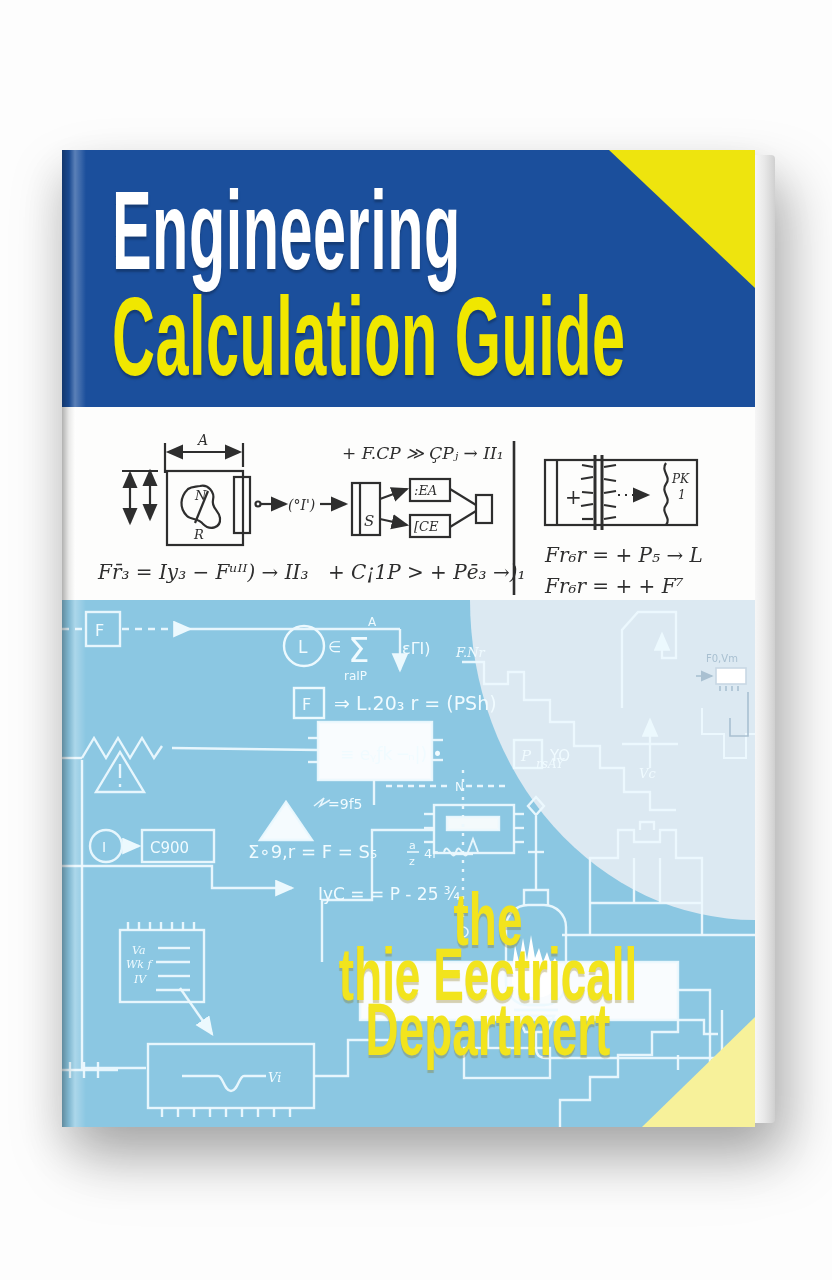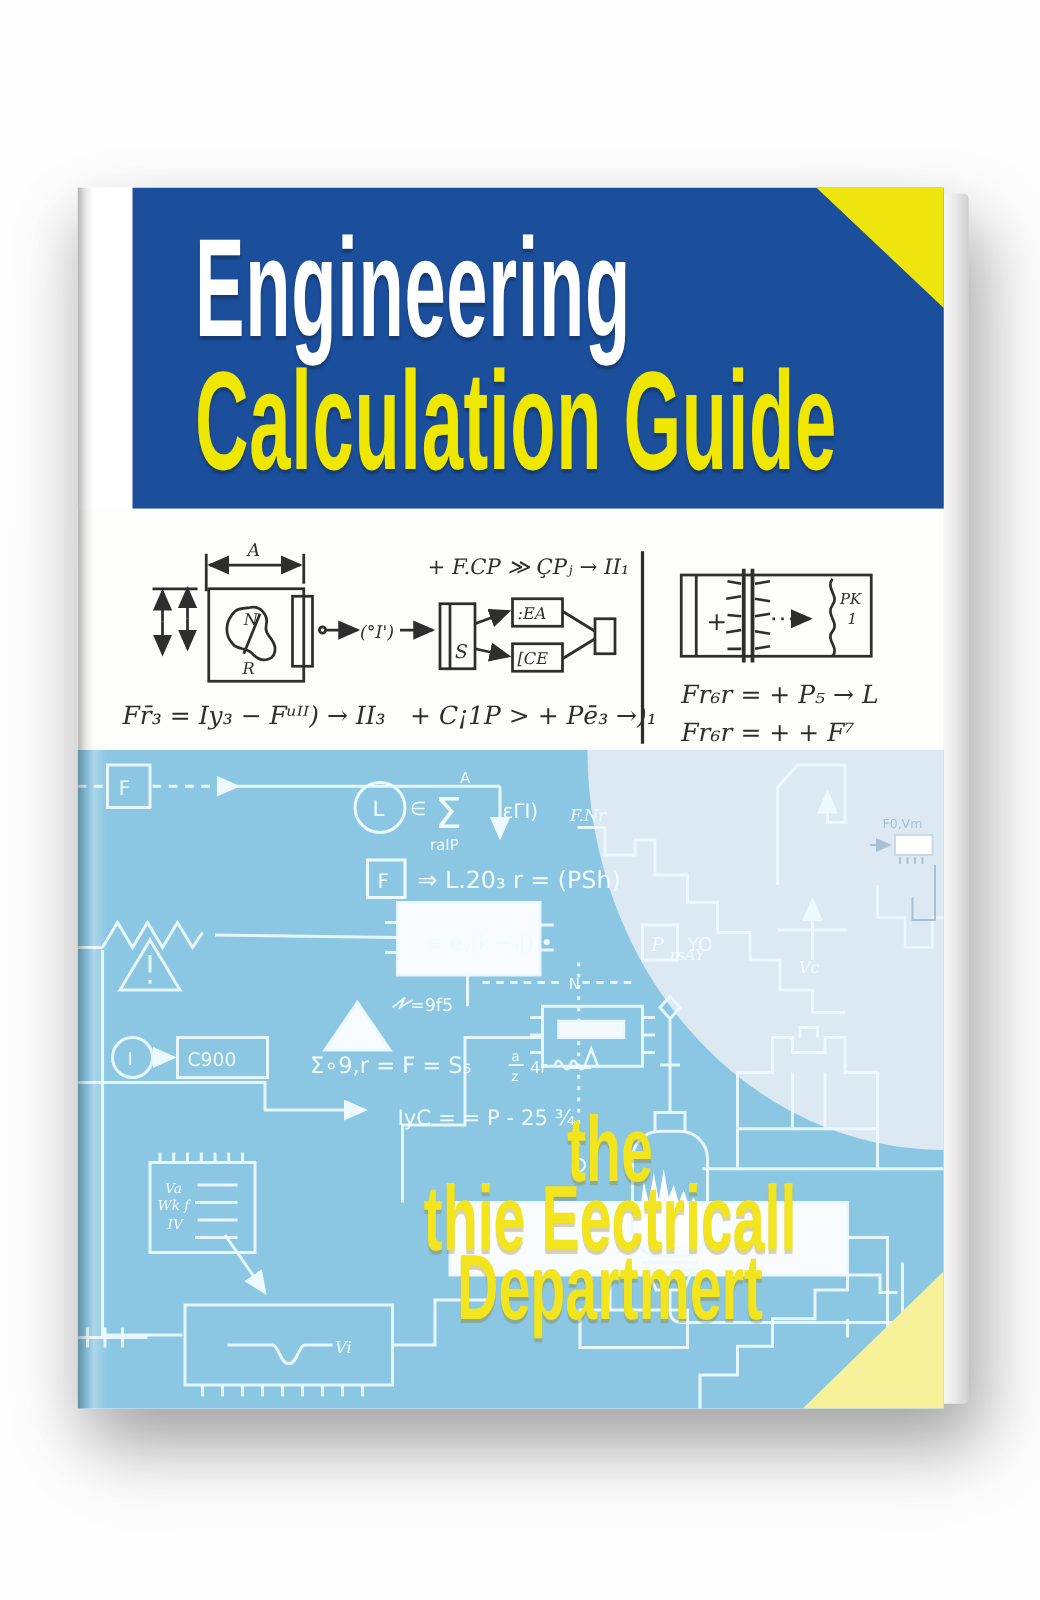--- a/index.html
+++ b/index.html
@@ -19,21 +19,21 @@
     border-radius:0 4px 4px 0;
   }
   .cover{
     position:absolute;left:0;top:0;width:693px;height:977px;overflow:hidden;background:#fff;
   }
   .spine-shade{
     position:absolute;left:0;top:0;width:26px;height:100%;z-index:30;pointer-events:none;
     background:linear-gradient(90deg,rgba(0,0,0,.30),rgba(0,0,0,.08) 7px,rgba(255,255,255,.28) 13px,rgba(255,255,255,0) 24px);
   }
   
-  .band-blue{position:absolute;left:0;top:0;width:693px;height:257px;background:#1b4f9c;margin-left:44px;}
+  .band-blue{position:absolute;left:0;top:0;width:693px;height:257px;background:#1b4f9c;}
   .corner-yellow-top{
     position:absolute;top:0;right:0;width:146px;height:138px;background:#eee40e;
     clip-path:polygon(0 0,100% 0,100% 100%);
   }
   .title1,.title2{
     position:absolute;left:50px;white-space:nowrap;font-weight:bold;
     transform:scaleX(.53);transform-origin:left top;letter-spacing:1px;
   }
   .title1{top:26px;font-size:112px;line-height:110px;color:#ffffff;text-shadow:0 3px 3px rgba(0,0,0,.25);}
   .title2{top:132px;font-size:112px;line-height:110px;color:#f0e700;text-shadow:0 3px 3px rgba(0,0,0,.25);}

